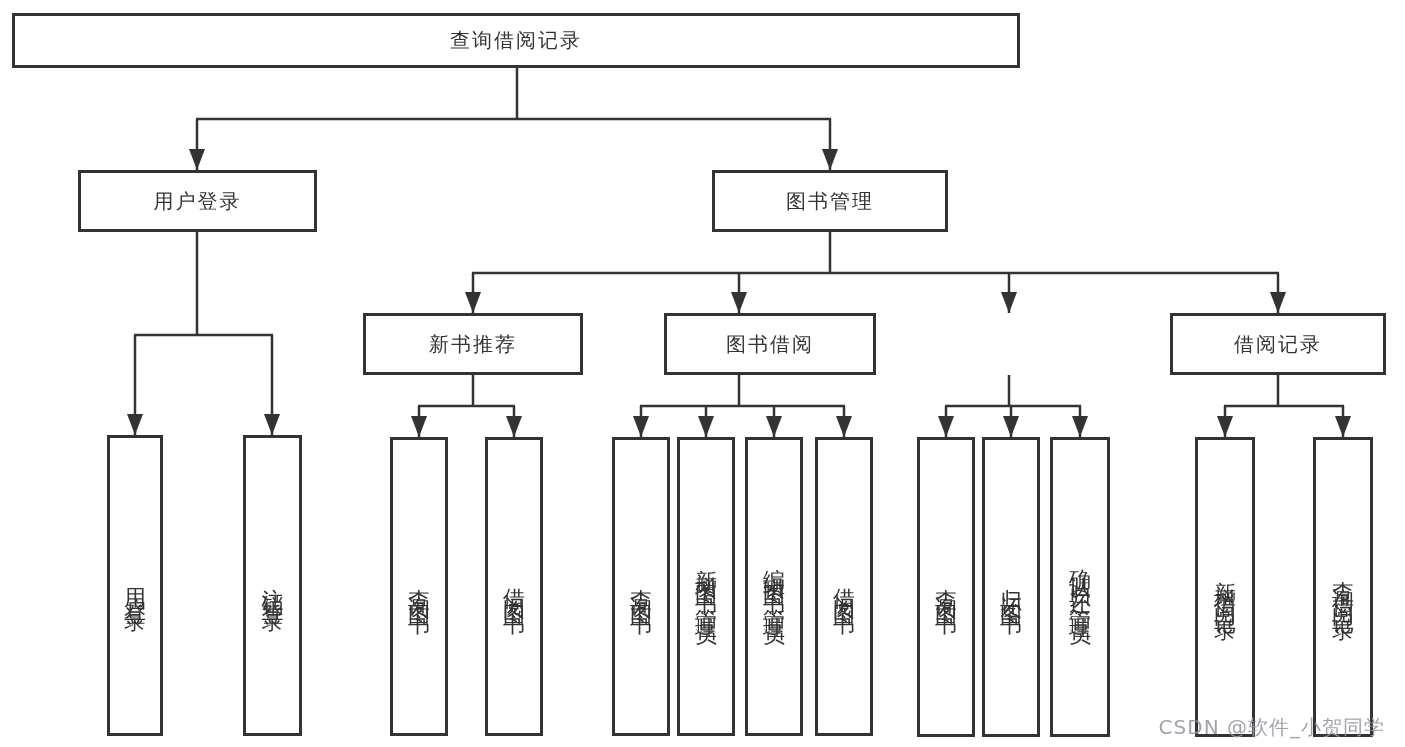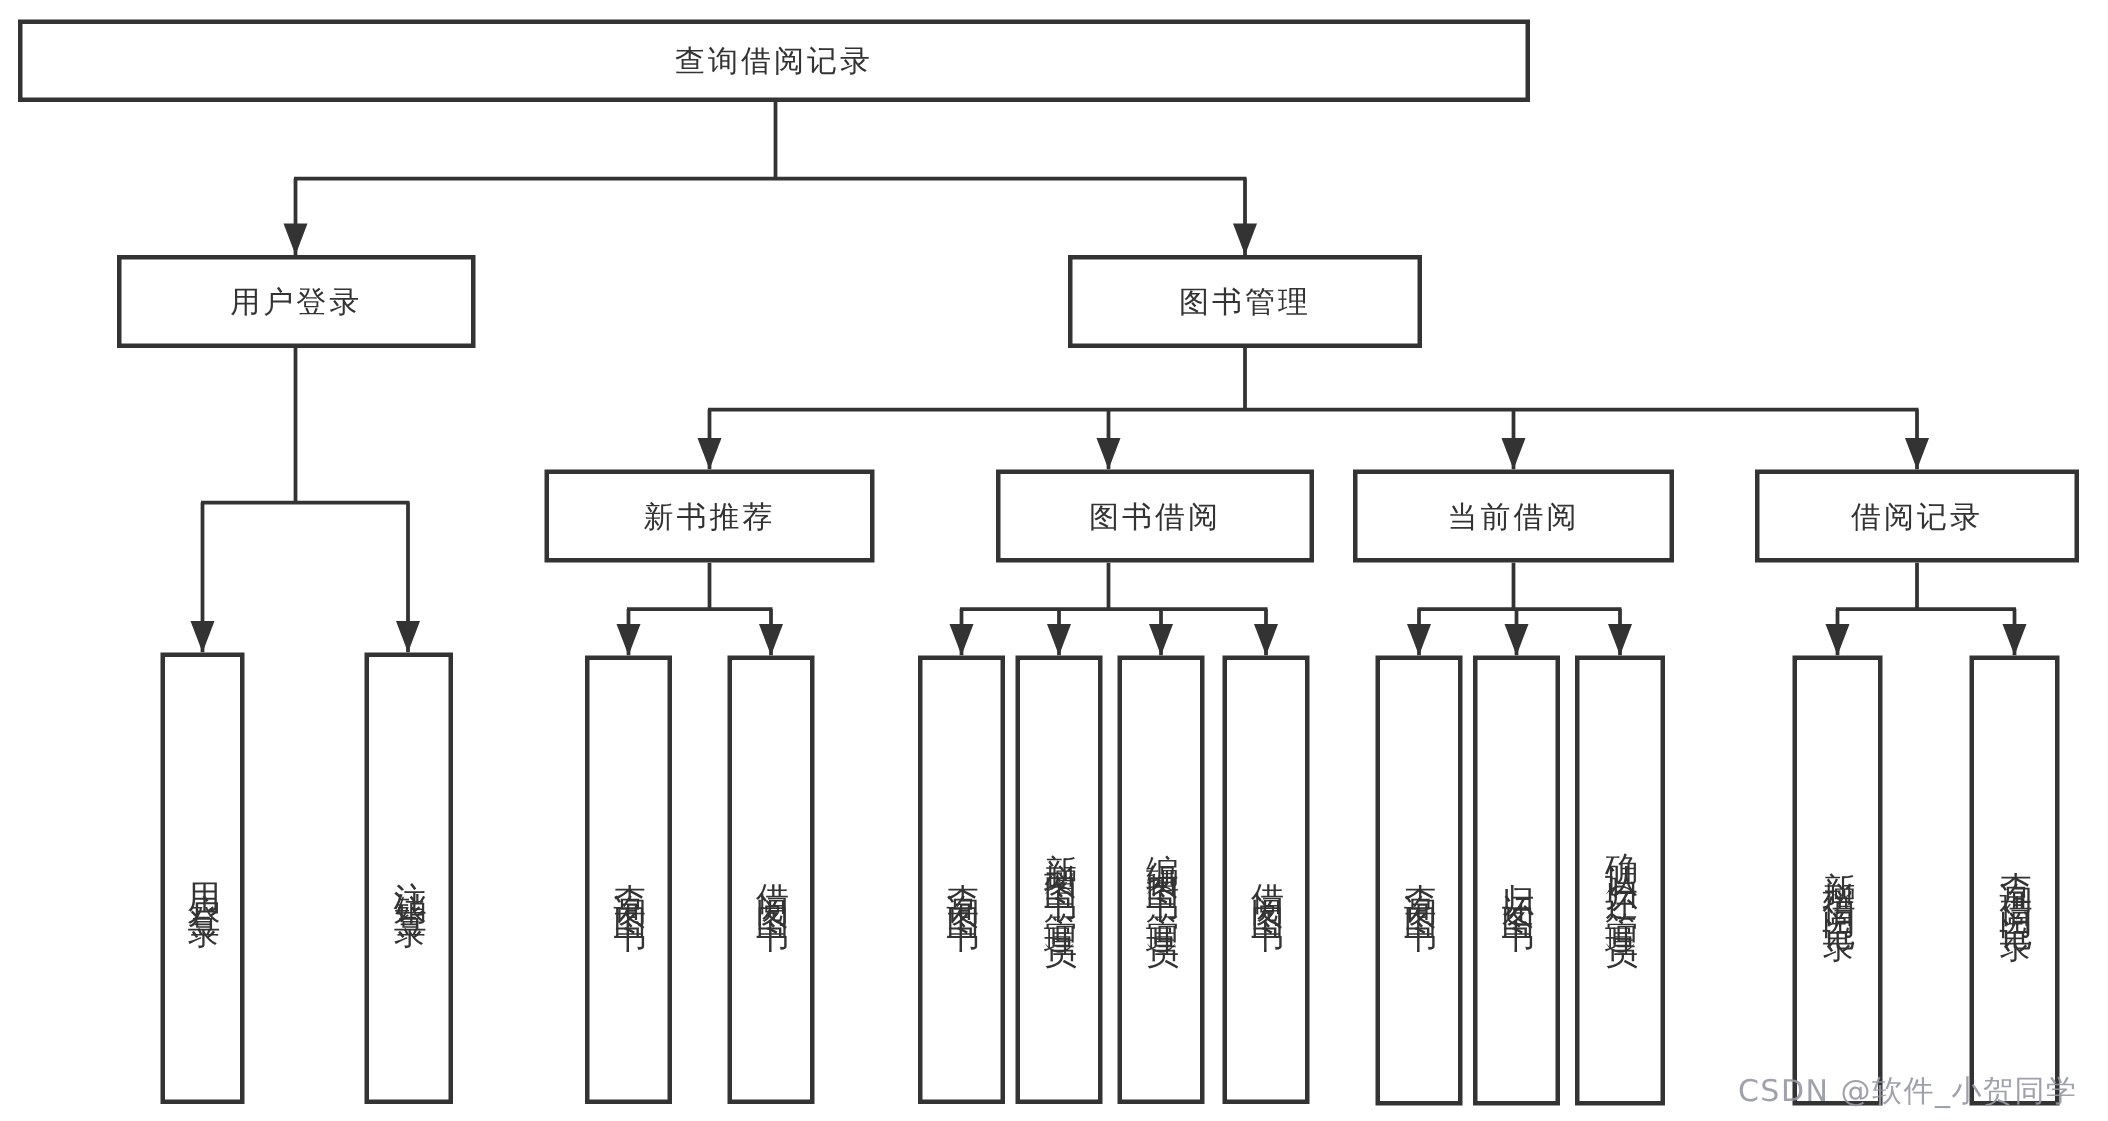--- a/index.html
+++ b/index.html
@@ -103,23 +103,20 @@
   <div class="node hnode" style="left:712px; top:170px; width:236px; height:62px;">
     <span>图书管理</span>
   </div>
 
   <div class="node hnode" style="left:363px; top:313px; width:220px; height:62px;font-family:Liberation Serif, serif;">
     <span>新书推荐</span>
   </div>
   <div class="node hnode" style="left:632px; top:313px; width:212px; height:62px;margin-left:32px;">
     <span>图书借阅</span>
   </div>
-  <div class="node hnode" style="left:902px; top:313px; width:214px; height:62px;">
-    <span>当前借阅</span>
-  </div>
   <div class="node hnode" style="left:1170px; top:313px; width:216px; height:62px;">
     <span>借阅记录</span>
   </div>
 
   <div class="node vnode" style="left:107px; top:435px; width:56px; height:301px;">
     <span class="vtext">用户登录</span>
   </div>
   <div class="node vnode" style="left:243px; top:435px; width:59px; height:301px;">
     <span class="vtext">注销登录</span>
   </div>

